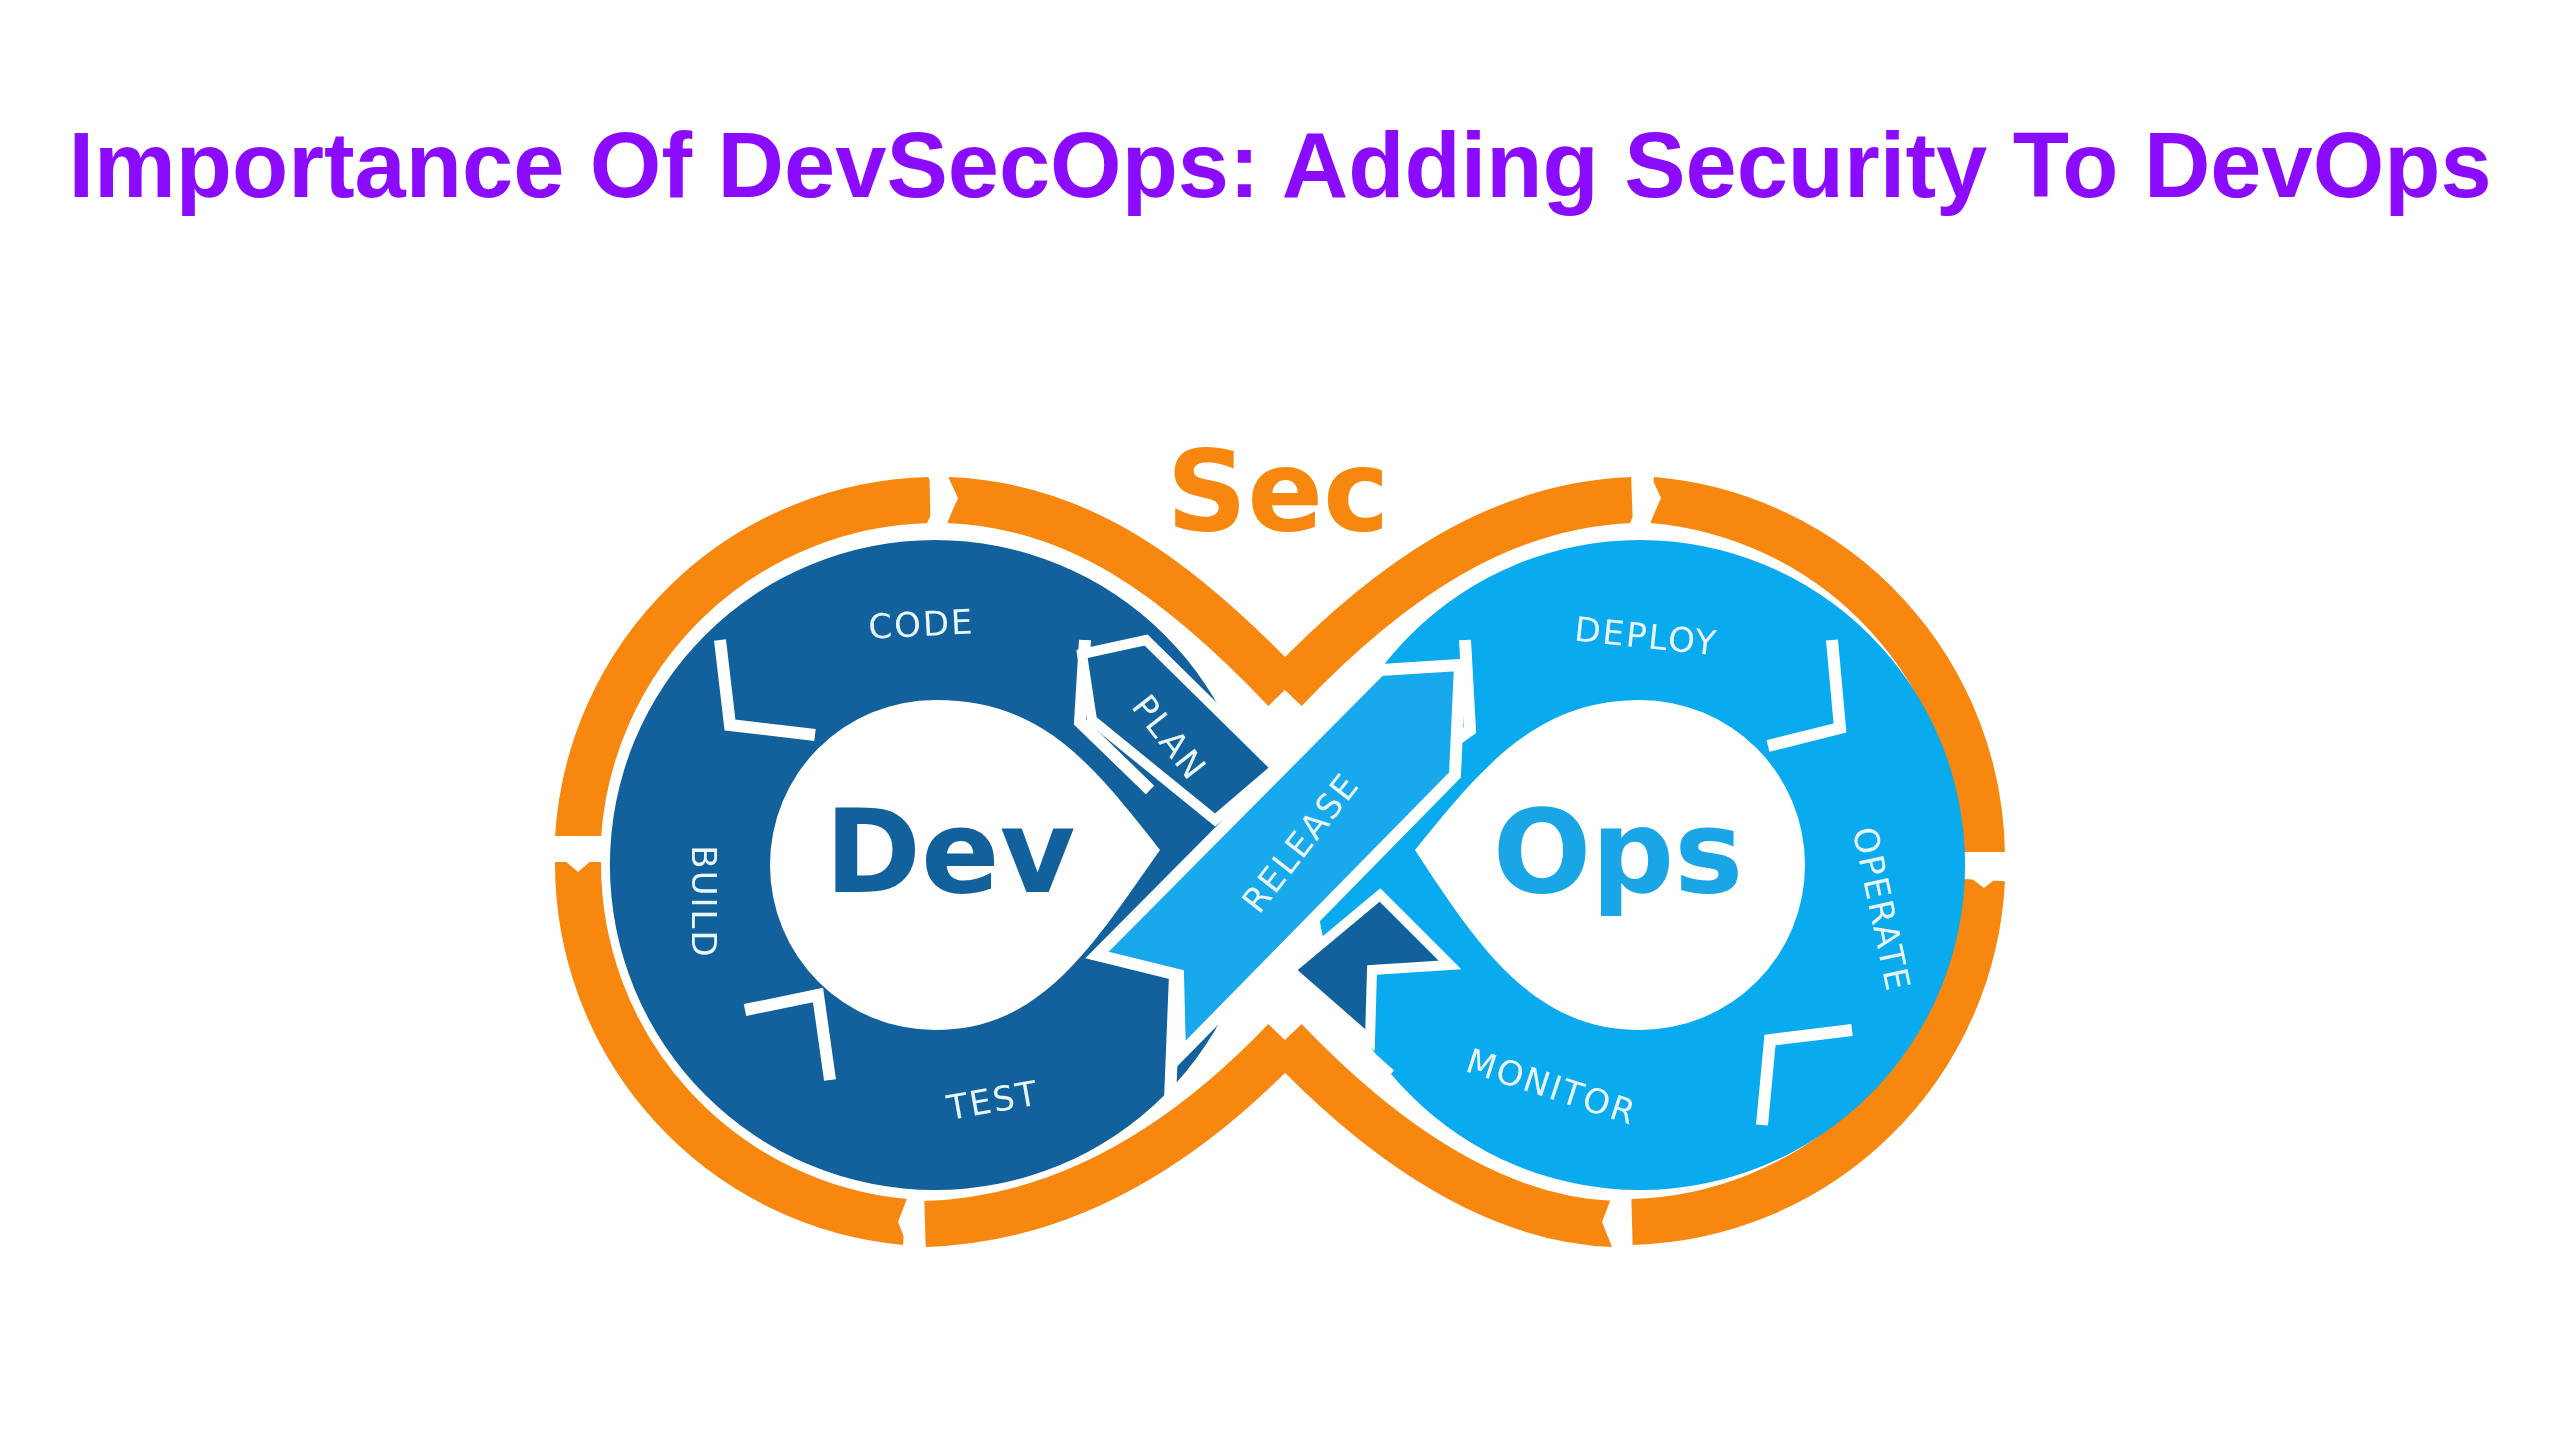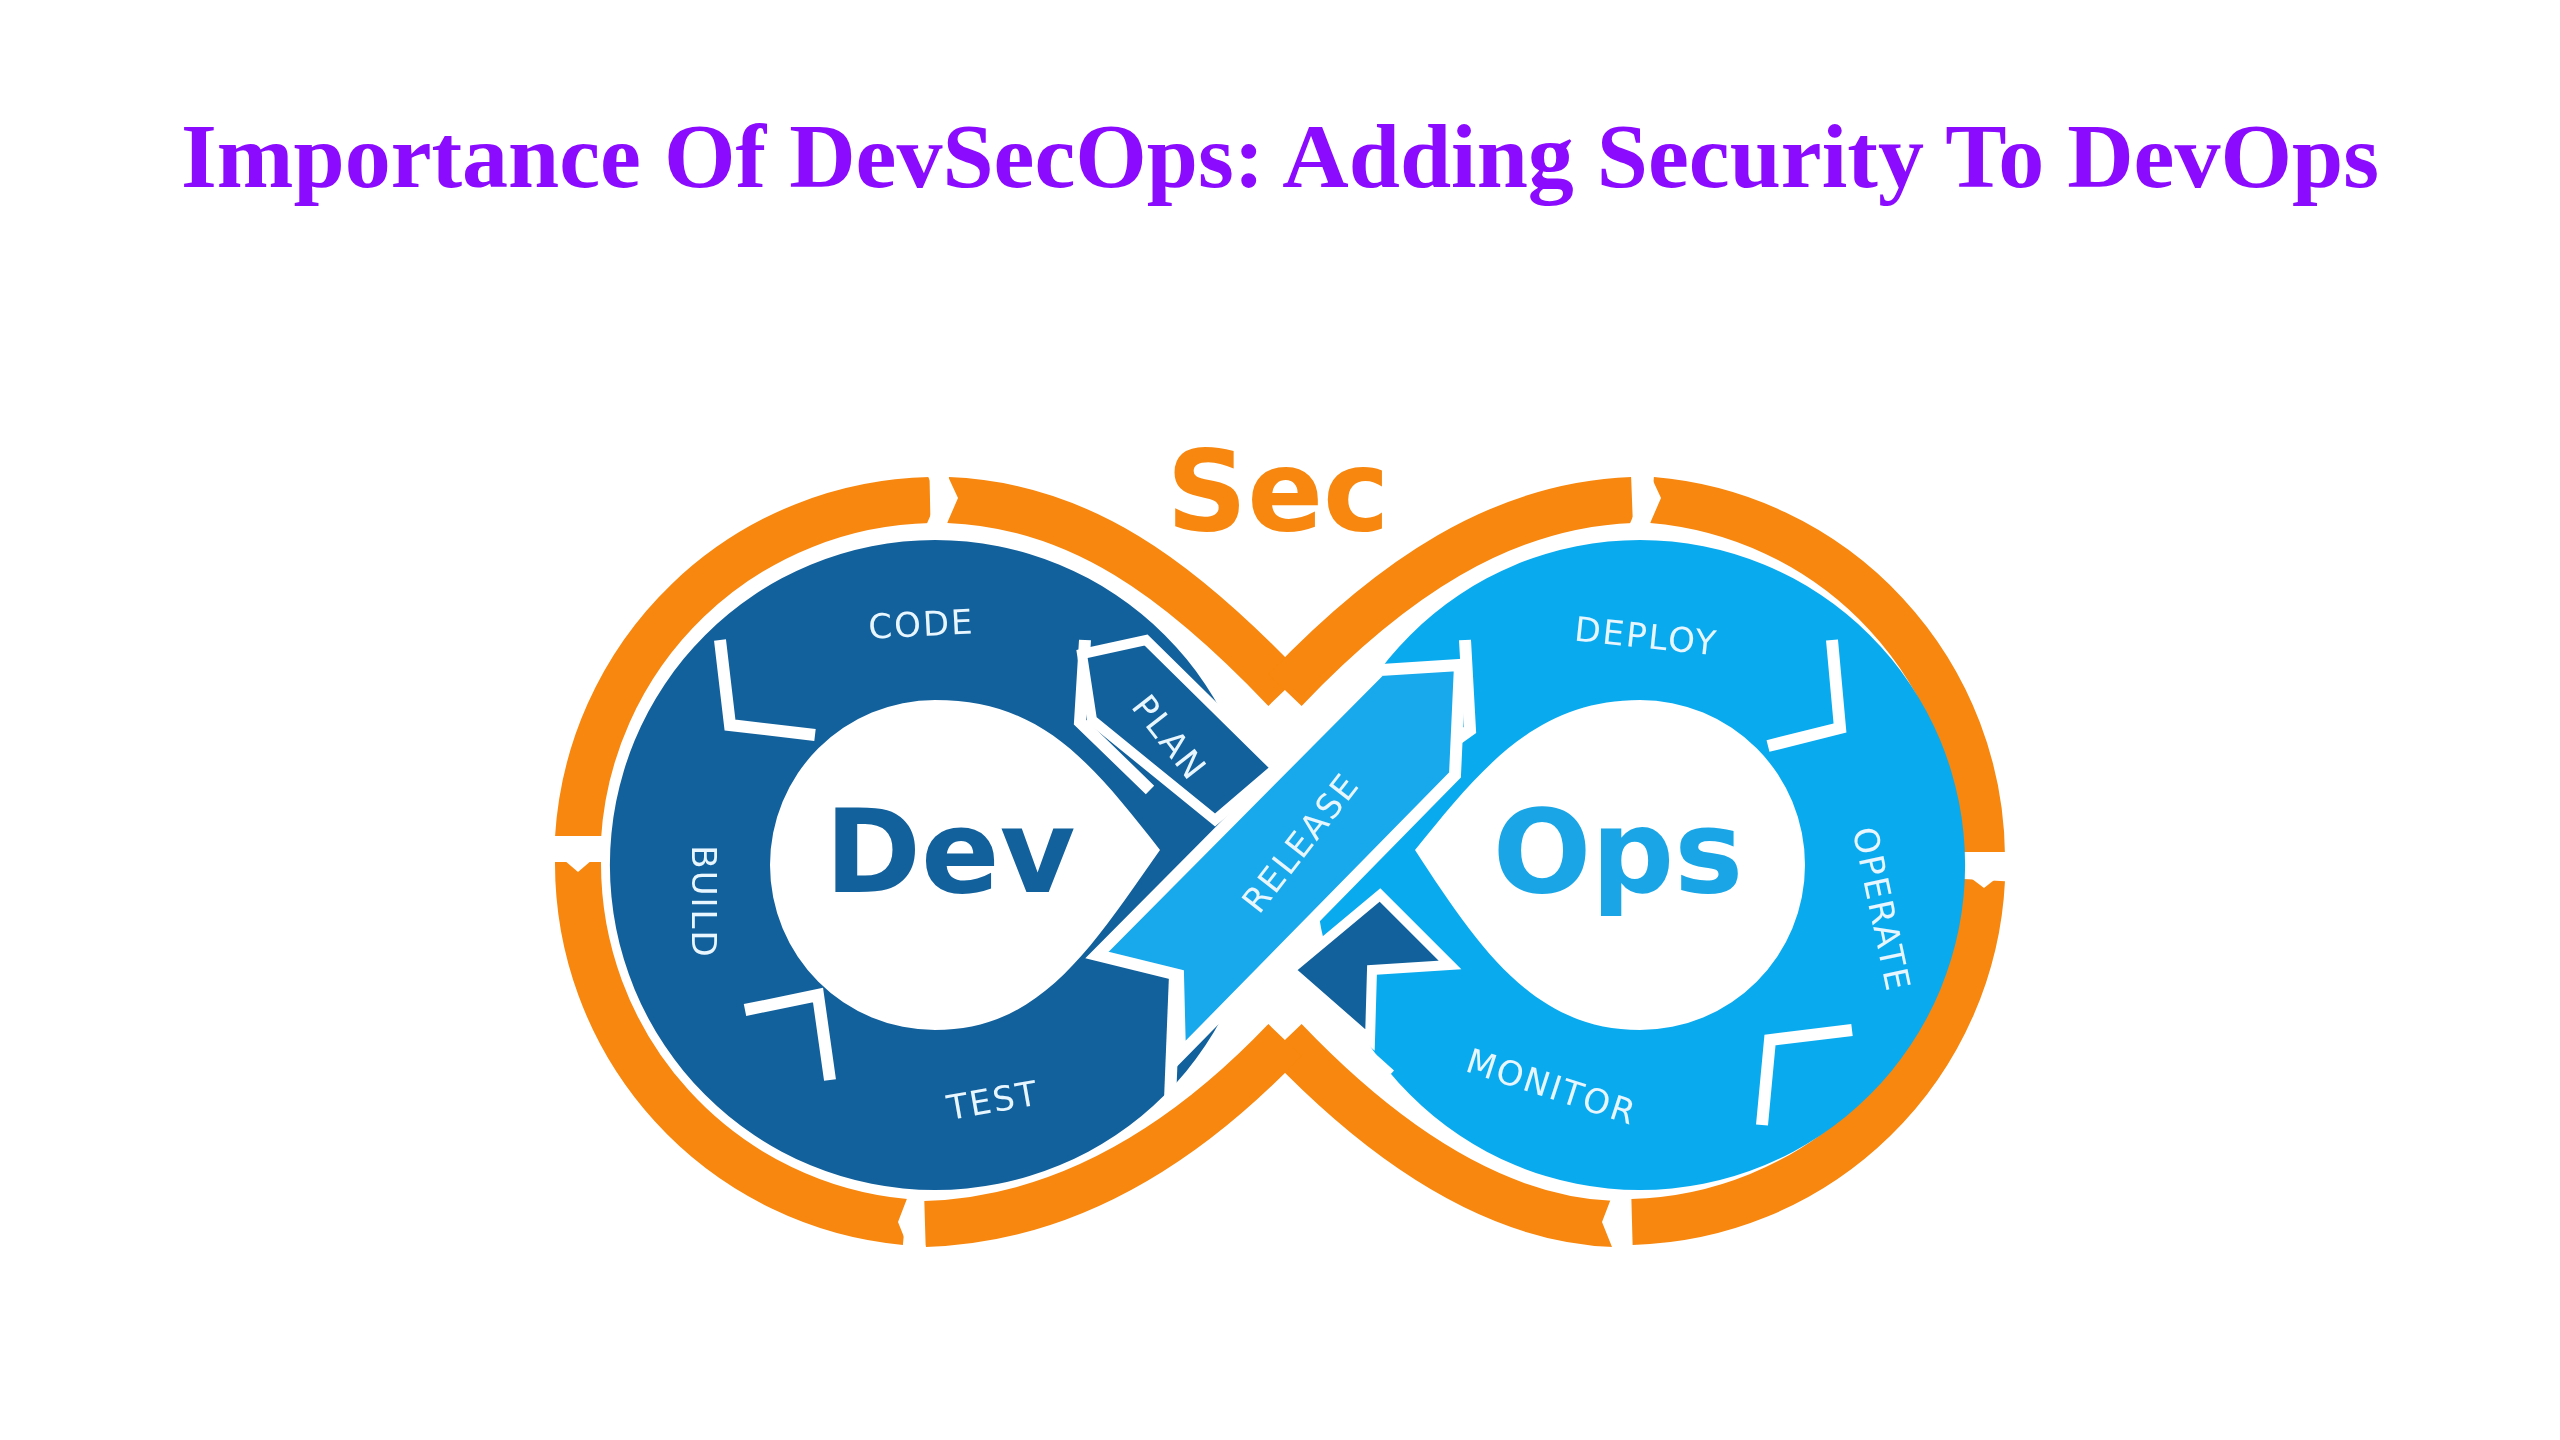--- a/index.html
+++ b/index.html
@@ -1,19 +1,19 @@
 <!DOCTYPE html>
 <html><head>
 <meta charset="utf-8">
 <style>
   html, body { margin: 0; padding: 0; background: #ffffff; }
   body { width: 2560px; height: 1440px; position: relative; overflow: hidden; font-family: "Liberation Sans", sans-serif; }
   .title {
-    position: absolute; left: 0; top: 103px; width: 2560px; text-align: center;
-    font-family: Liberation Serif, serif; font-weight: bold; font-size: 92px;
+    position: absolute; left: 0; top: 113px; width: 2560px; text-align: center;
+    font-family: Liberation Sans, sans-serif; font-weight: bold; font-size: 92px;
     letter-spacing: 0px; white-space: nowrap;
   }
   svg.diagram { position: absolute; left: 0; top: 0; width: 2560px; height: 1440px; }
   .lbl { font-family: "DejaVu Sans", sans-serif; fill: #e8f6ff; font-size: 34px; letter-spacing: 2px; }
   .big { font-family: "DejaVu Sans", sans-serif; font-weight: bold; }
 </style>
 </head>
 <body>
 
 <div class="title" style="color:#8b0bff;">Importance Of DevSecOps: Adding Security To DevOps</div>

